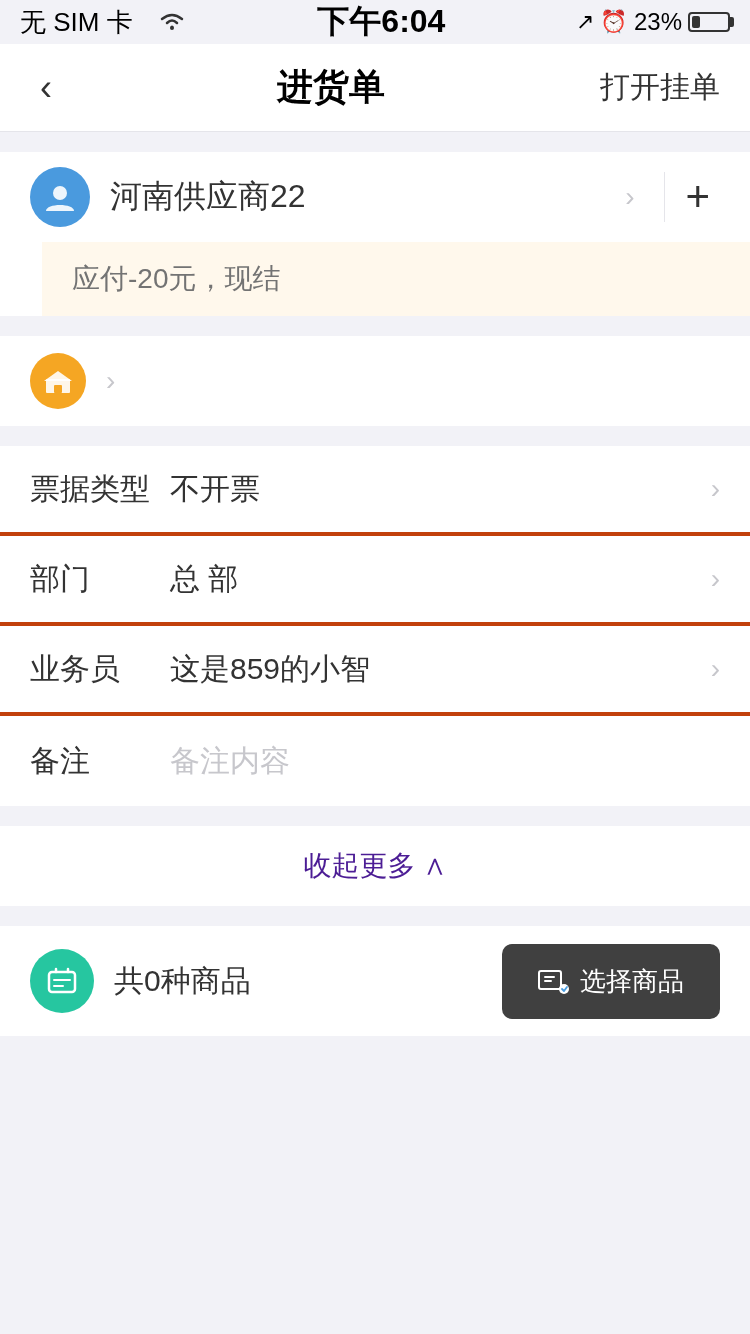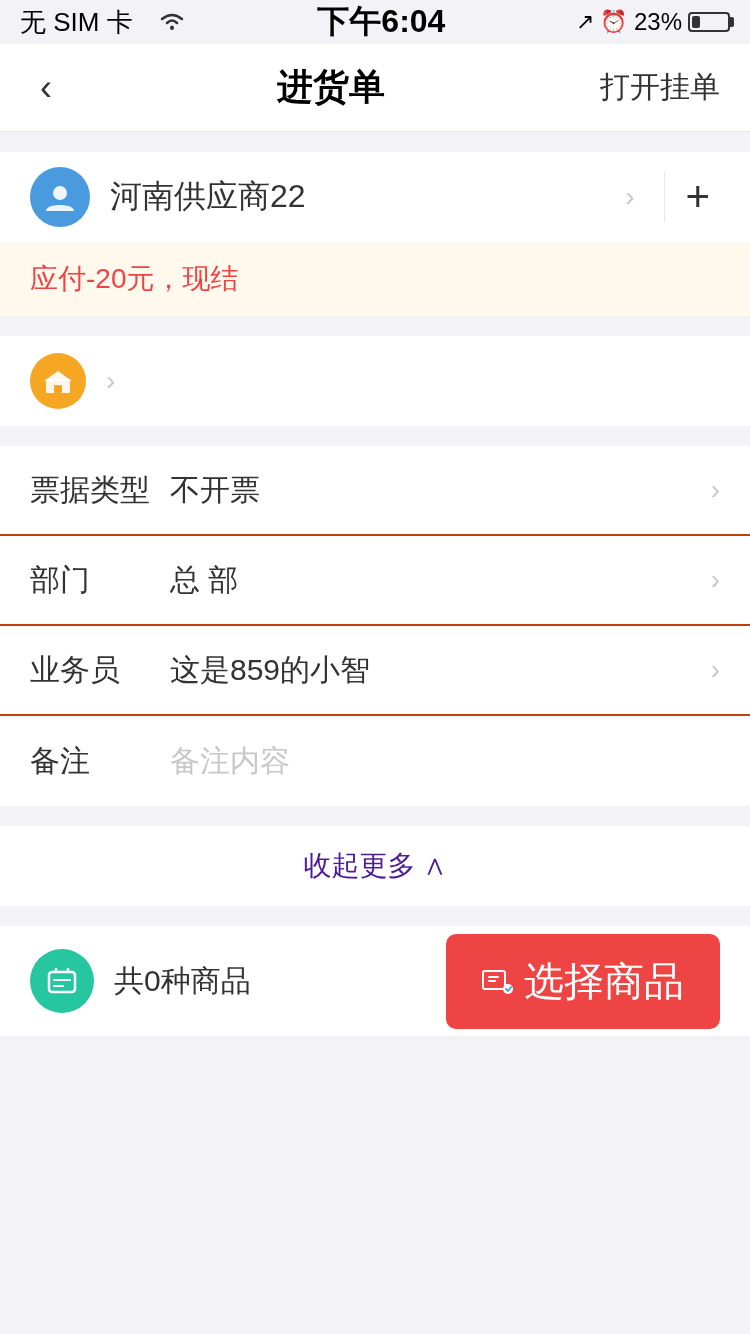--- a/index.html
+++ b/index.html
@@ -110,21 +110,22 @@
       height: 50px;
       background: #e5e5ea;
       margin: 0 10px;
     }
 
     
     .notice-bar {
       background: #fff8ec;
       padding: 18px 30px;
       font-size: 28px;
-      color: #ef4444;
+      color: #737373;
+      margin-left: 42px;
     }
 
     
     .warehouse-section {
       background: #fff;
       margin-top: 20px;
       display: flex;
       align-items: center;
       padding: 0 30px;
       height: 90px;
@@ -148,21 +149,21 @@
     
     .form-section {
       background: #fff;
       margin-top: 20px;
     }
     .form-row {
       display: flex;
       align-items: center;
       padding: 0 30px;
       height: 90px;
-      border-bottom: 2px solid #c2410c;
+      border-bottom: 4px solid #c2410c;
     }
     .form-row:last-child { border-bottom: none; justify-content: space-between; }
     .form-label {
       font-size: 30px;
       color: #333;
       width: 120px;
       flex-shrink: 0;
     }
     .form-value {
       flex: 1;
@@ -203,26 +204,26 @@
       background: #26c6a0;
       display: flex; align-items: center; justify-content: center;
       margin-right: 20px; flex-shrink: 0;
     }
     .product-count {
       flex: 1;
       font-size: 30px;
       color: #333;
     }
     .select-product-btn {
-      background: #ef4444;
+      background: #404040;
       color: #fff;
       border: none;
       border-radius: 10px;
       padding: 20px 36px;
-      font-size: 40px;
+      font-size: 26px;
       display: flex;
       align-items: center;
       gap: 10px;
       cursor: pointer;
     }
   </style>
 </head>
 <body>
 
 <div class="status-bar">

